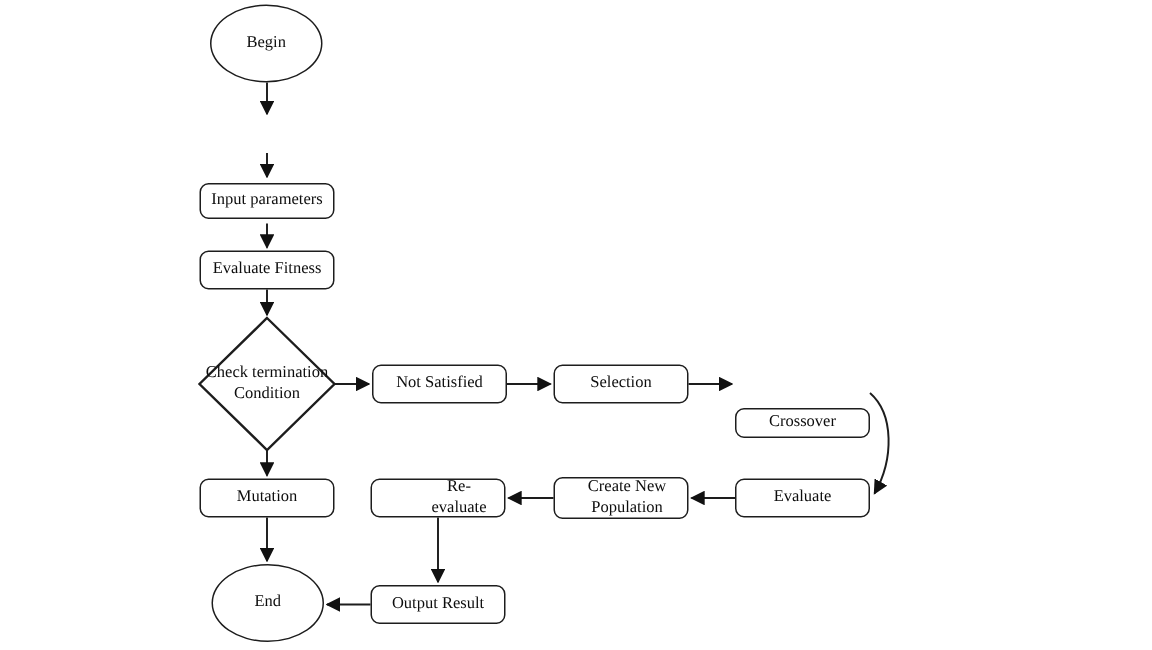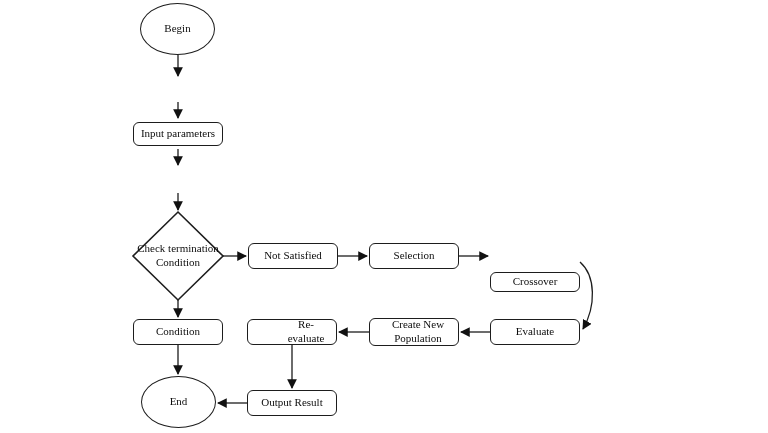--- a/index.html
+++ b/index.html
@@ -93,20 +93,23 @@
 
   <div class="node ellipse" id="n-begin">
     <span>Begin</span>
   </div>
 
   <div class="node" id="n-input">
     <span>Input parameters</span>
   </div>
 
 
+  <div class="node" id="n-evaluate">
+    <span>Evaluate Fitness</span>
+  </div>
 
   <div class="diamond-label" id="n-check-label">
     <span>Check termination Condition</span>
   </div>
 
   <div class="node" id="n-not-satisfied">
     <span>Not Satisfied</span>
   </div>
 
   <div class="node" id="n-selection">
@@ -123,21 +126,21 @@
 
   <div class="node" id="n-create-new">
     <span>Create New Population</span>
   </div>
 
   <div class="node" id="n-re-evaluate">
     <span>Re-evaluate</span>
   </div>
 
   <div class="node" id="n-satisfied">
-    <span>Condition</span>
+    <span>Mutation</span>
   </div>
 
   <div class="node" id="n-output-result">
     <span>Output Result</span>
   </div>
 
   <div class="node ellipse" id="n-end">
     <span>End</span>
   </div>
 

